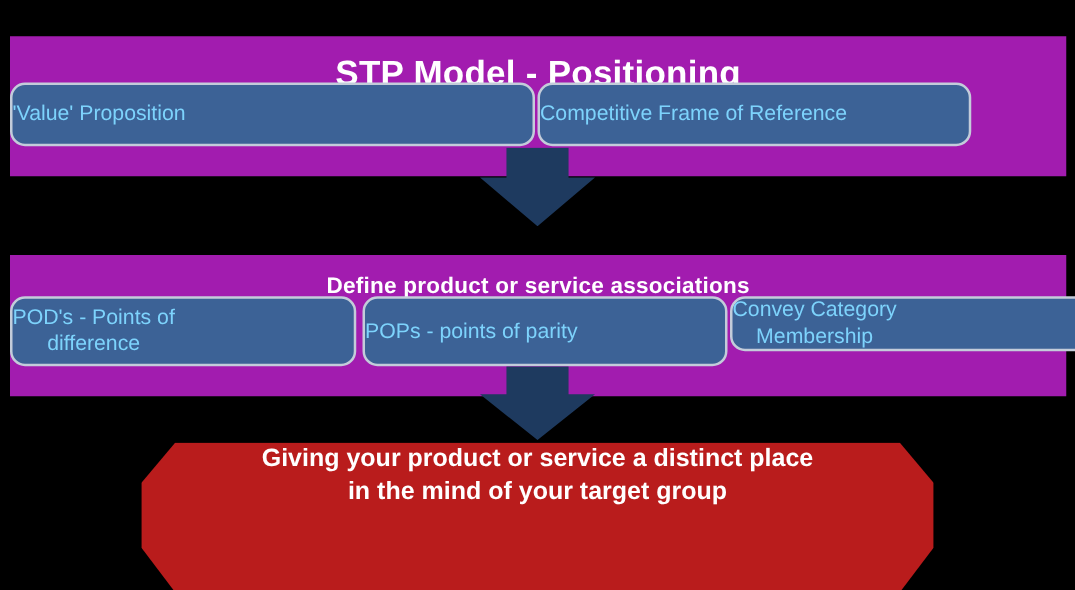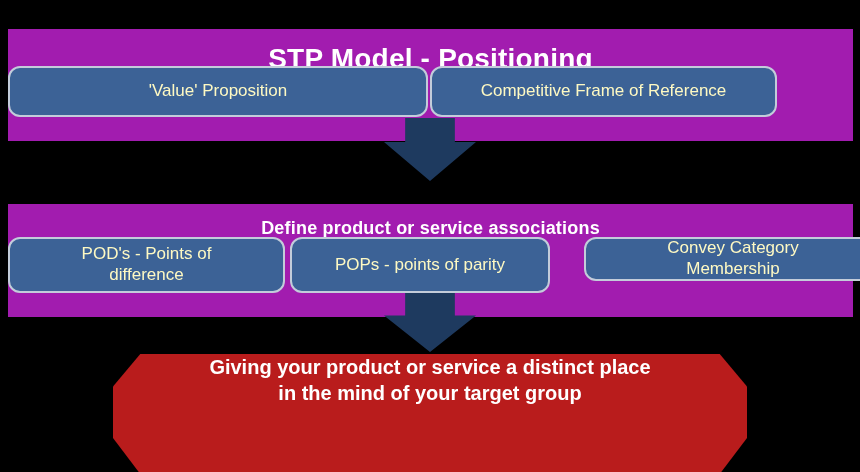--- a/index.html
+++ b/index.html
@@ -38,35 +38,34 @@
   .panel-middle .panel-title {
     padding-top: 14px;
     font-size: 18px;
   }
   .box {
     position: absolute;
     box-sizing: border-box;
     background: #3C6296;
     border: 2px solid #C3CCDA;
     border-radius: 12px;
-    color: #fef9c3;
+    color: #7dd3fc;
     display: flex;
     align-items: center;
-    justify-content: center;
     text-align: center;
     font-size: 17px;
     line-height: 1.22;
     white-space: pre-line;
   }
   
   .box-value        { left: 8px;   top: 66px;  width: 420px; height: 51px; }
   .box-competitive  { left: 430px; top: 66px;  width: 347px; height: 51px; }
   
   .box-pods         { left: 8px;   top: 237px; width: 277px; height: 56px; }
-  .box-pops         { left: 290px; top: 237px; width: 260px; height: 56px; }
+  .box-pops         { left: 290px; top: 237px; width: 292px; height: 56px; }
   .box-category     { left: 584px; top: 237px; width: 298px; height: 44px; }
   .down-arrow {
     position: absolute;
     width: 92px;
     background: #1E3A5F;
     clip-path: polygon(23% 0, 77% 0, 77% 38%, 100% 38%, 50% 100%, 0 38%, 23% 38%);
   }
   .arrow-1 { left: 384px; top: 118px; height: 63px; }
   .arrow-2 { left: 384px; top: 293px; height: 59px; }
   .hexagon {

